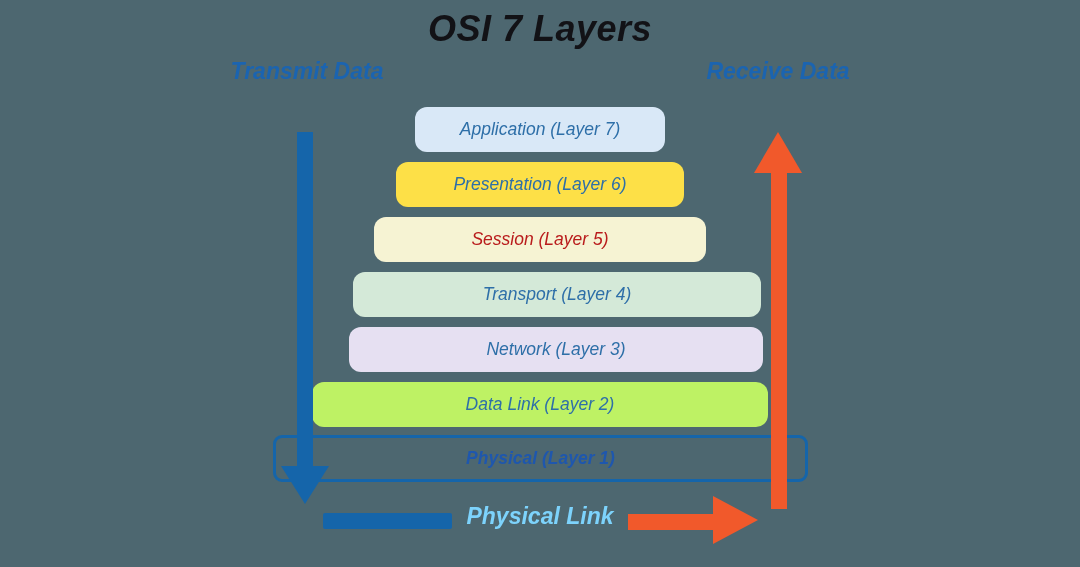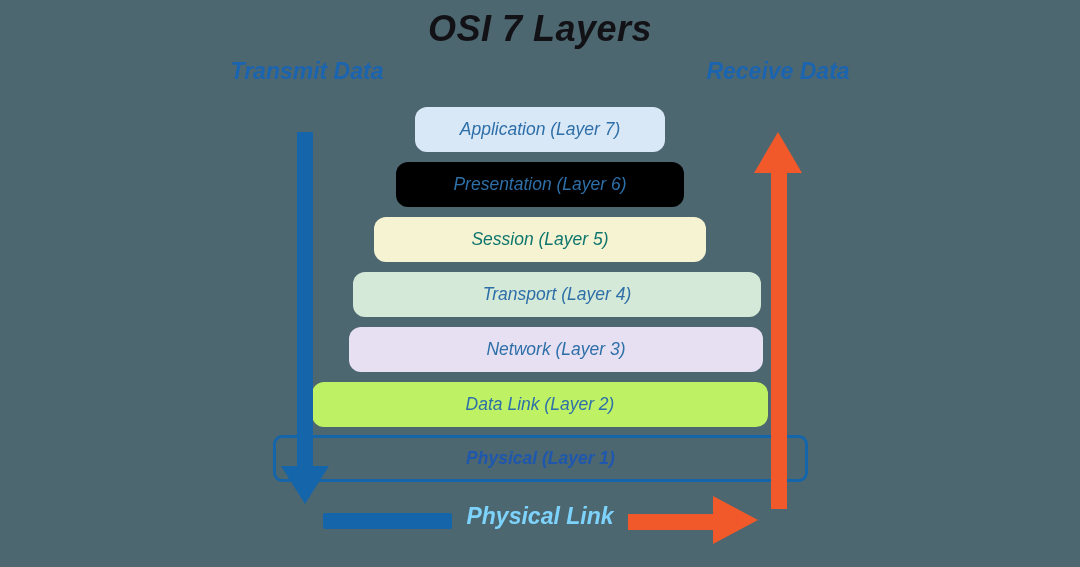--- a/index.html
+++ b/index.html
@@ -86,23 +86,23 @@
 <div class="canvas" style="background-color: rgb(77, 103, 112);">
 
   <h1 class="title" style="color: rgb(18, 18, 22);">OSI 7 Layers</h1>
 
   <div class="side-label receive" style="color: rgb(27, 100, 176);">Receive Data</div>
 
   <div class="side-label transmit" style="color: rgb(27, 100, 176);">Transmit Data</div>
 
   <div class="layer layer-7" style="background-color: rgb(217, 232, 247); color: rgb(46, 111, 168);">Application (Layer 7)</div>
 
-  <div class="layer layer-6" style="background-color: #000000; color: rgb(46, 111, 168);">Presentation (Layer 6)</div>
+  <div class="layer layer-6" style="background-color: #fde047; color: rgb(46, 111, 168);">Presentation (Layer 6)</div>
 
-  <div class="layer layer-5" style="background-color: rgb(246, 243, 211); color: #0f766e;">Session (Layer 5)</div>
+  <div class="layer layer-5" style="background-color: rgb(246, 243, 211); color: #b91c1c;">Session (Layer 5)</div>
 
   <div class="layer layer-4" style="background-color: rgb(212, 233, 216); color: rgb(46, 111, 168);">Transport (Layer 4)</div>
 
   <div class="layer layer-3" style="background-color: rgb(230, 224, 242); color: rgb(46, 111, 168);">Network (Layer 3)</div>
 
   <div class="layer layer-2" style="background-color: #bef264; color: rgb(46, 111, 168);">Data Link (Layer 2)</div>
 
   <div class="layer layer-1" style="color: rgb(30, 87, 174); border-color: rgb(21, 101, 170);">Physical (Layer 1)</div>
 
   <div class="arrow-part t-shaft" style="background-color: rgb(21, 101, 170);"></div>

